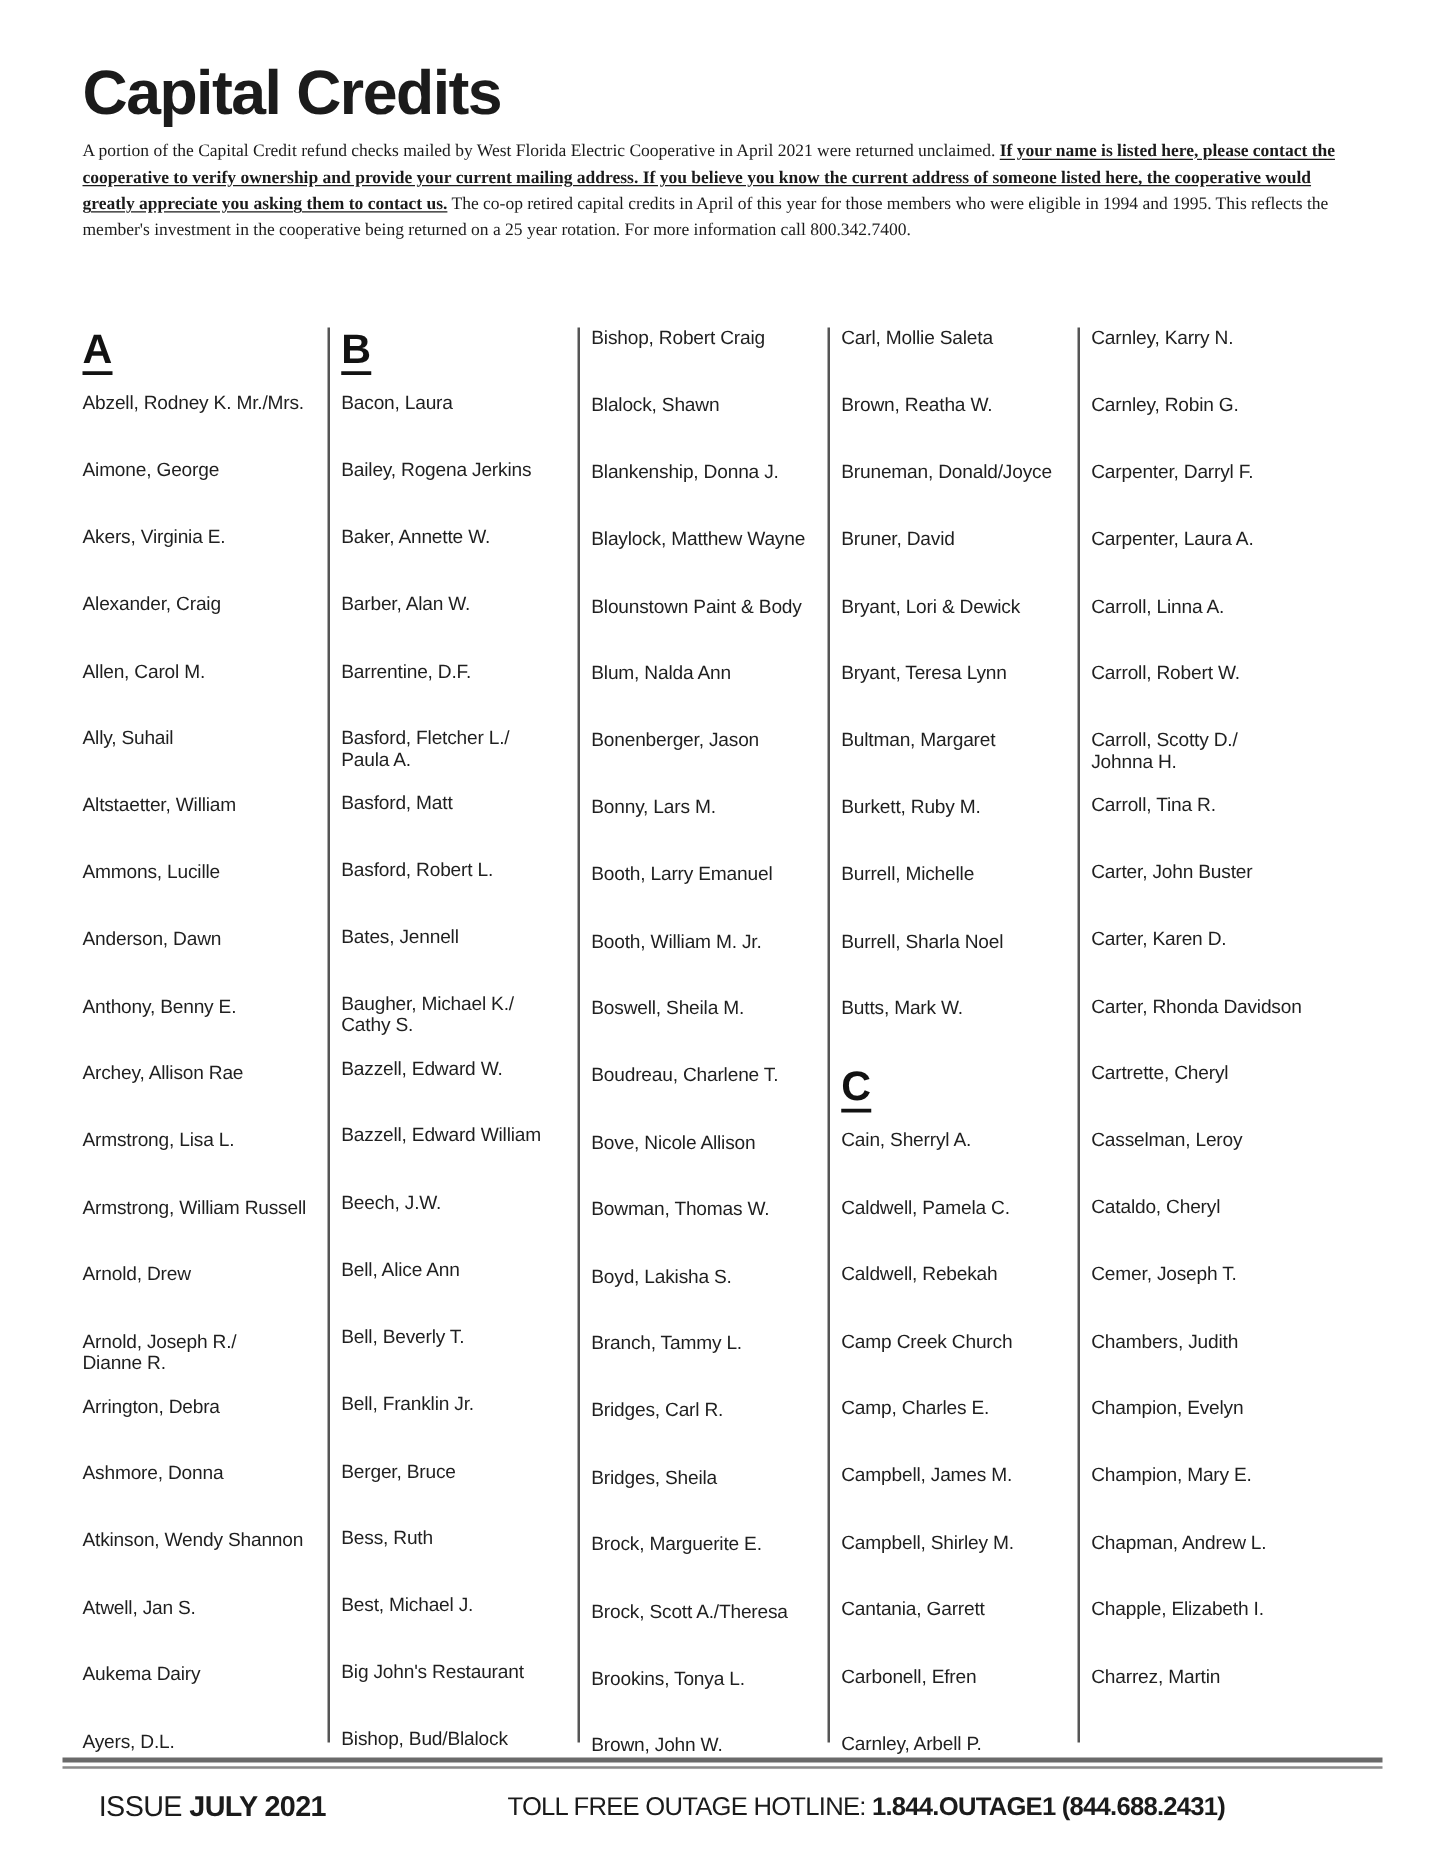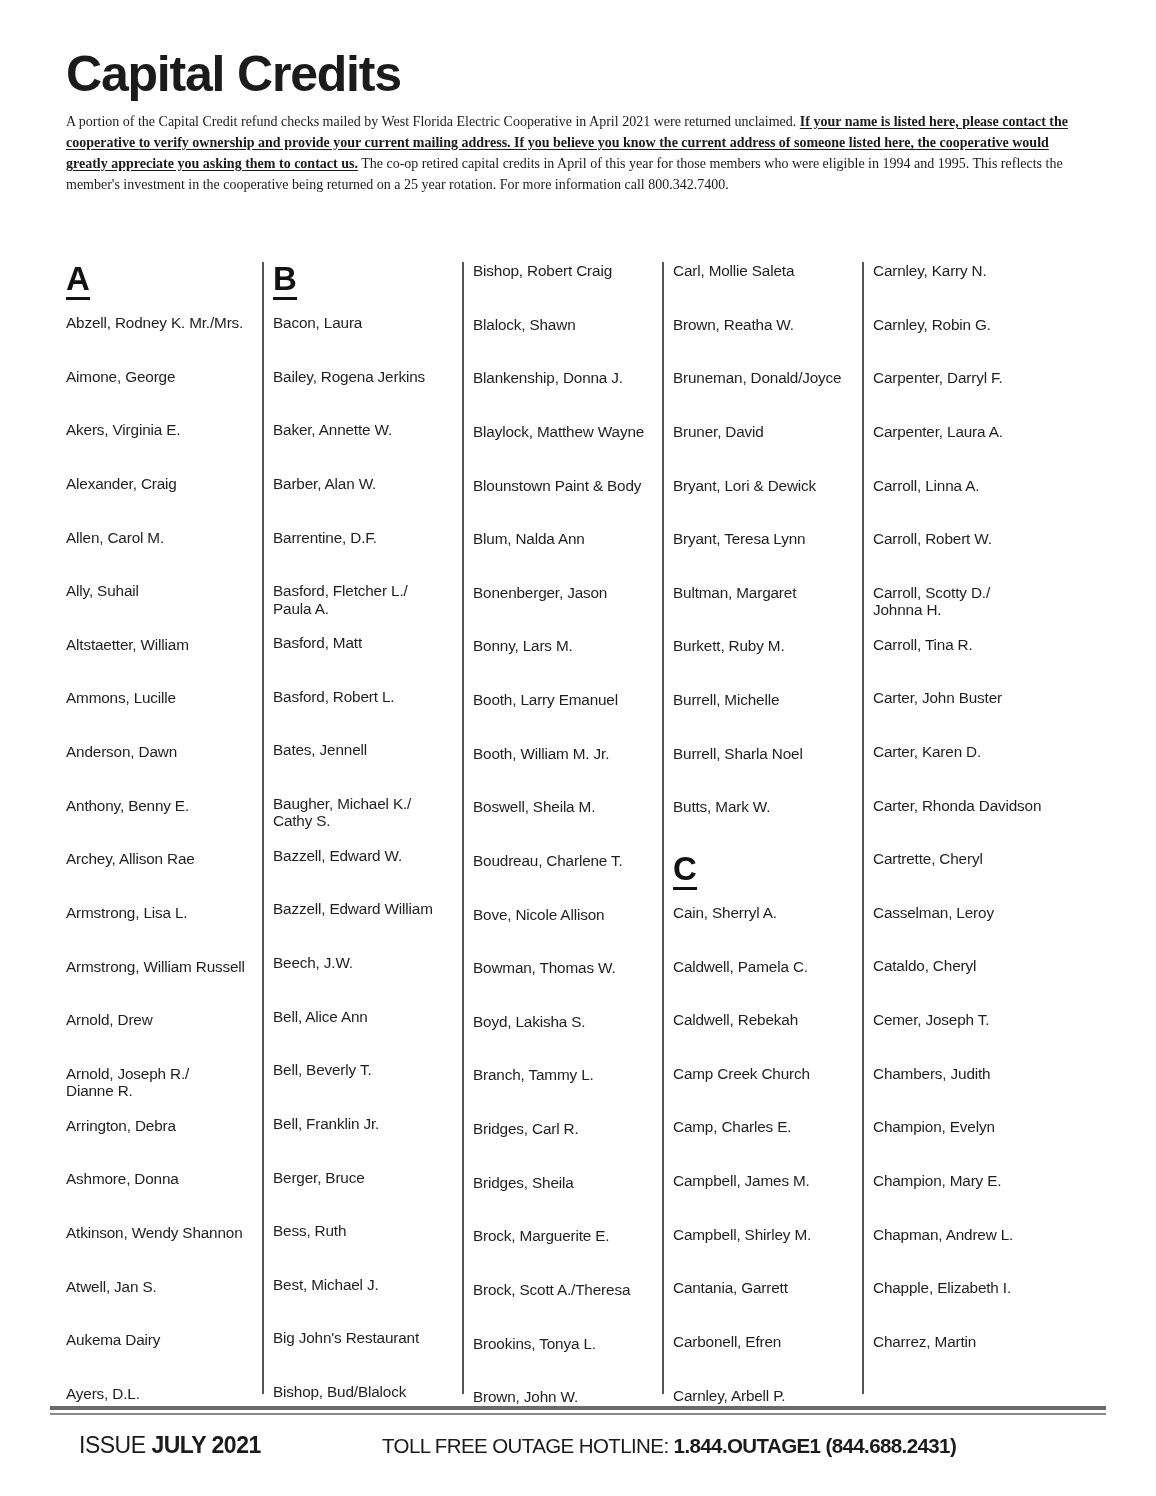--- a/index.html
+++ b/index.html
@@ -155,21 +155,21 @@
     margin-left: 16px;
   }
   .issue-label {
     font-weight: normal;
   }
   .issue-value {
     font-weight: bold;
   }
   .hotline {
     position: absolute;
-    left: 332px;
+    left: 356px;
     top: 2px;
     font-family: "Liberation Sans", sans-serif;
     font-size: 20.5px;
     letter-spacing: -0.6px;
     color: #1b1b1b;
     white-space: nowrap;
   }
   .hotline-label { font-weight: normal; }
   .hotline-number { font-weight: bold; }
 </style>

